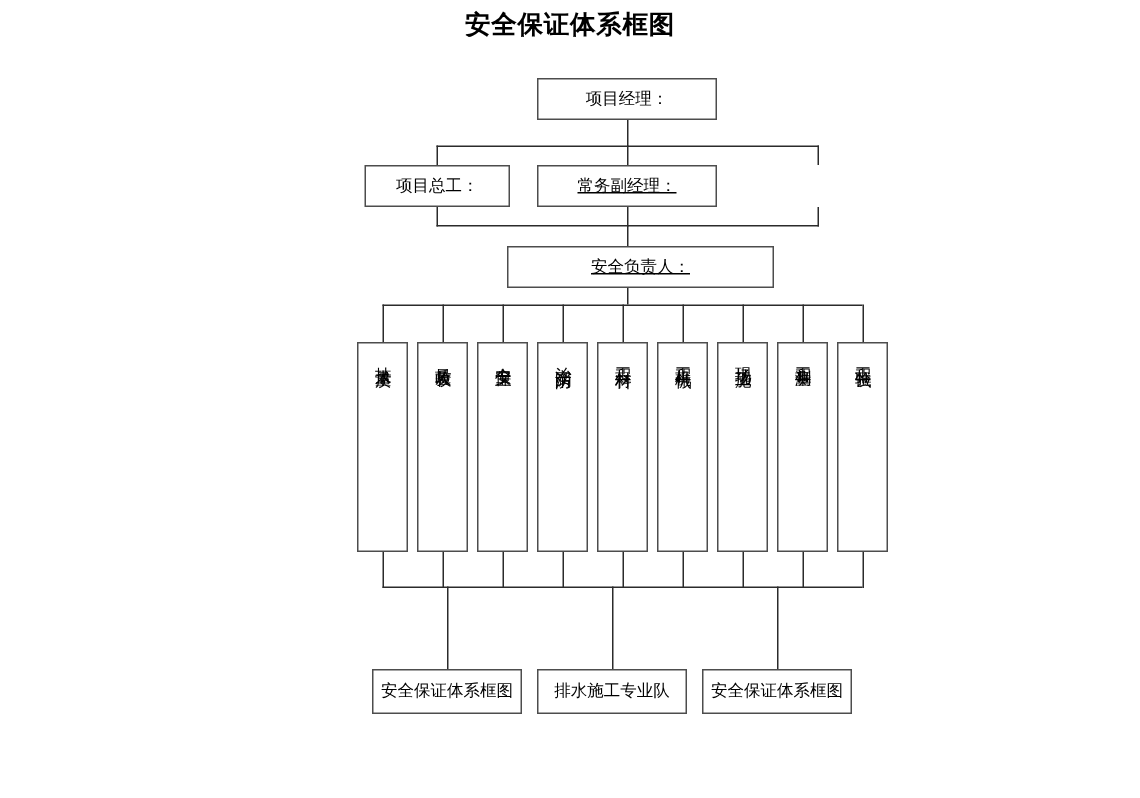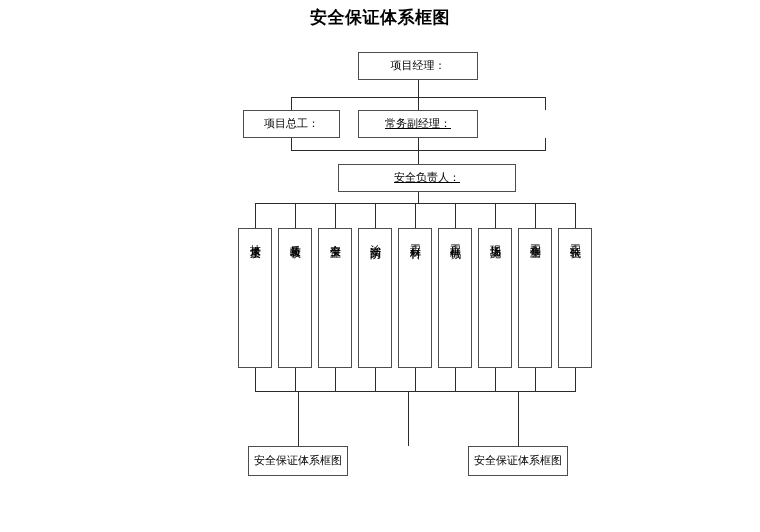--- a/index.html
+++ b/index.html
@@ -163,17 +163,20 @@
 
   <div class="ln h" style="left:255px; top:391px; width:320px;"></div>
 
   <div class="ln v" style="left:298px; top:391px; height:55px;"></div>
   <div class="ln v" style="left:408px; top:391px; height:55px;"></div>
   <div class="ln v" style="left:518px; top:391px; height:55px;"></div>
 
   <div class="box horiz" style="left:248px; top:446px; width:100px; height:30px;">
     <span>安全保证体系框图</span>
   </div>
+  <div class="box horiz" style="left:358px; top:446px; width:100px; height:30px;">
+    <span>排水施工专业队</span>
+  </div>
   <div class="box horiz" style="left:468px; top:446px; width:100px; height:30px;">
     <span>安全保证体系框图</span>
   </div>
 
 </div>
 
 </body></html>

